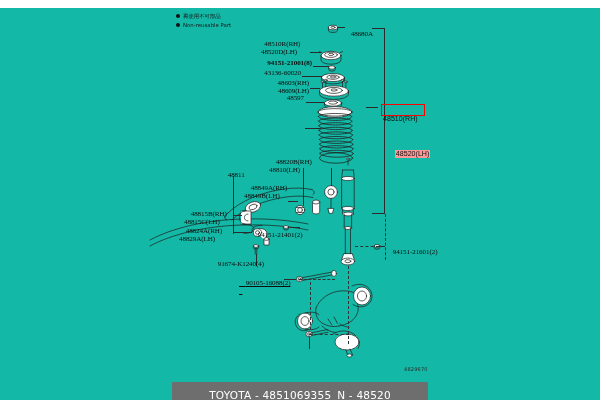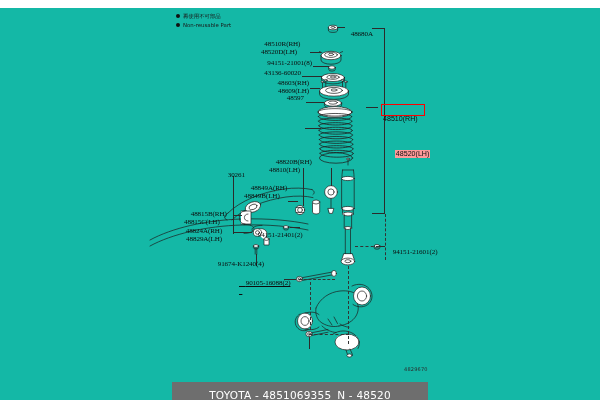--- a/index.html
+++ b/index.html
@@ -409,21 +409,21 @@
 
   <div class="lbl" style="left:344px; top:14px; text-align:left;">
     <span>48680A</span>
   </div>
 
   <div class="lbl" style="left:248px; top:24px; width:62px;text-align:center;">
     <span>48510R(RH)
 48520D(LH)</span>
   </div>
 
-  <div class="lbl" style="left:228px; top:43px; width:84px;">
+  <div class="lbl" style="left:228px; top:43px; width:84px;font-weight:bold;">
     <span>94151-21001(8)</span>
   </div>
 
   <div class="lbl" style="left:226px; top:53px; width:75px;">
     <span>43136-60020</span>
   </div>
 
   <div class="lbl" style="left:246px; top:63px; width:63px;">
     <span>48603(RH)
 48609(LH)</span>
@@ -438,29 +438,29 @@
     <span>48820B(RH)
 48810(LH)</span>
   </div>
 
   <div class="lbl left" style="left:244px; top:168px;">
     <span>48849A(RH)
 48849B(LH)</span>
   </div>
 
   <div class="lbl left" style="left:221px; top:155px;">
-    <span>30261</span>
+    <span>48811</span>
   </div>
 
   <div class="lbl left" style="left:184px; top:194px;">
     <span>48815B(RH)
 48815C(LH)</span>
   </div>
 
-  <div class="lbl left" style="left:179px; top:211px;text-align:right;">
+  <div class="lbl left" style="left:179px; top:211px;">
     <span>48824A(RH)
 48829A(LH)</span>
   </div>
 
   <div class="lbl left" style="left:251px; top:215px;">
     <span>94151-21401(2)</span>
   </div>
 
   <div class="lbl left" style="left:211px; top:244px;">
     <span>91674-K1240(4)</span>

